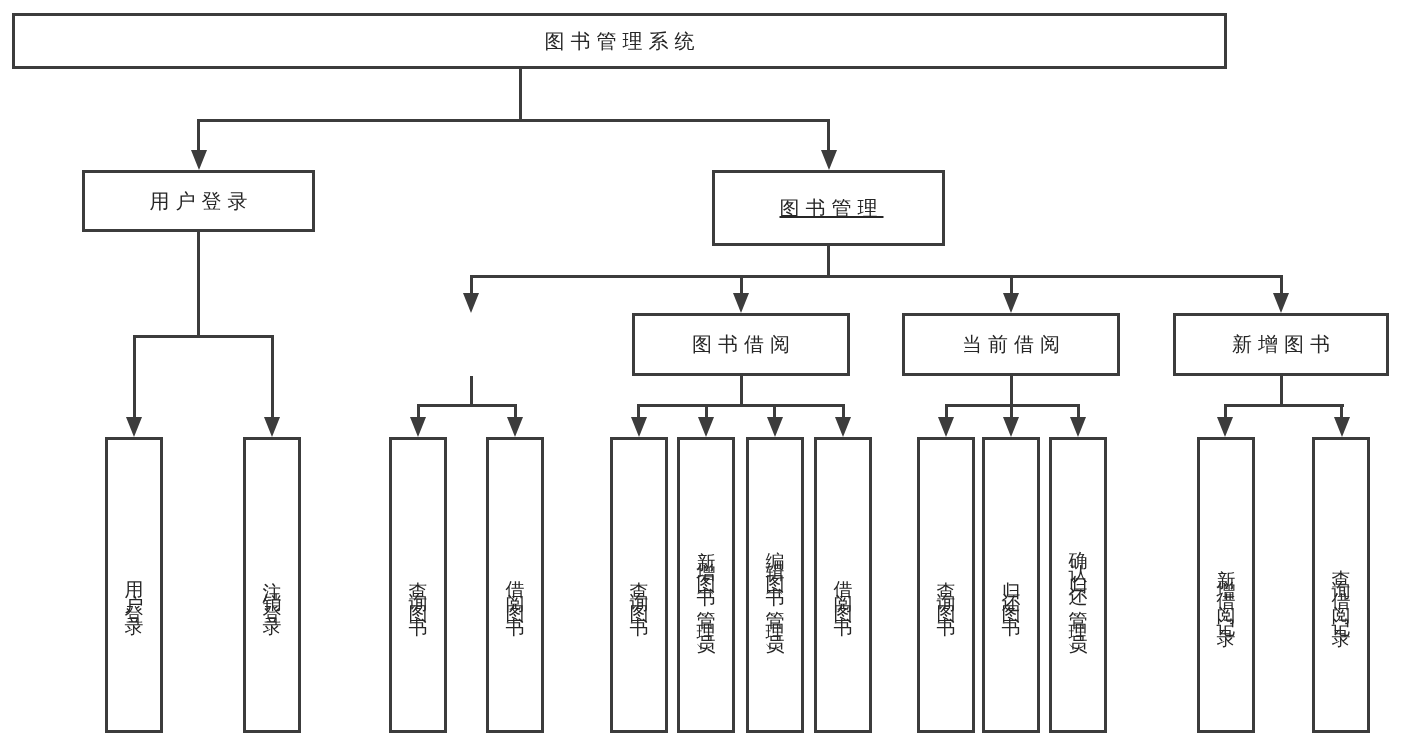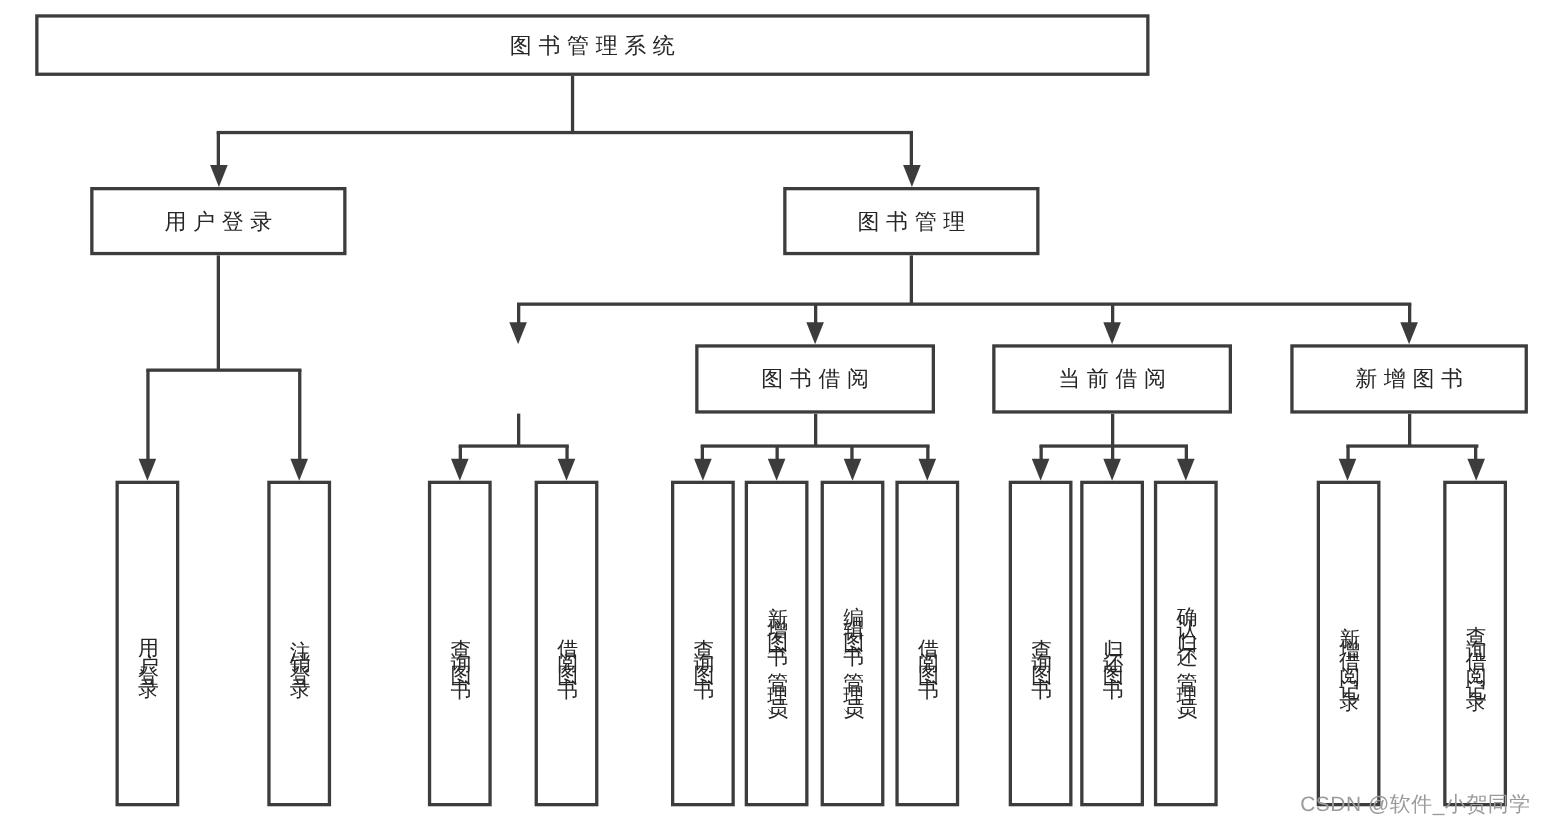--- a/index.html
+++ b/index.html
@@ -24,35 +24,35 @@
       border-top:20px solid #3c3c3c;}
 
   .watermark{position:absolute;left:1182px;top:718px;z-index:5;
              font-size:19px;letter-spacing:0.5px;color:#9b9b9b;white-space:nowrap;}
 </style>
 </head>
 <body>
 
 <div class="canvas">
 
-  <div class="hbox" style="left:12px;top:13px;width:1013px;height:56px;margin-left:20px;">
+  <div class="hbox" style="left:12px;top:13px;width:1215px;height:56px;">
     <span>图书管理系统</span>
   </div>
 
   <div class="lv" style="left:518.5px;top:69px;height:52px;"></div>
   <div class="lh" style="left:197px;top:118.5px;width:633px;"></div>
   <div class="lv" style="left:197px;top:120px;height:32px;"></div>
   <div class="ar" style="left:190.5px;top:150px;"></div>
   <div class="lv" style="left:827px;top:120px;height:32px;"></div>
   <div class="ar" style="left:820.5px;top:150px;"></div>
 
   <div class="hbox" style="left:82px;top:170px;width:233px;height:62px;">
     <span>用户登录</span>
   </div>
-  <div class="hbox" style="left:712px;top:170px;width:233px;height:62px;">
+  <div class="hbox" style="left:712px;top:170px;width:233px;height:76px;text-decoration:underline;">
     <span>图书管理</span>
   </div>
 
   <div class="lv" style="left:197px;top:232px;height:104px;"></div>
   <div class="lh" style="left:132.5px;top:334.5px;width:141px;"></div>
   <div class="lv" style="left:132.5px;top:336px;height:83px;"></div>
   <div class="ar" style="left:126px;top:417px;"></div>
   <div class="lv" style="left:270.5px;top:336px;height:83px;"></div>
   <div class="ar" style="left:264px;top:417px;"></div>
 
@@ -148,15 +148,14 @@
     <span>确认归还（管理员）</span>
   </div>
 
   <div class="vbox" style="left:1197px;">
     <span>新增借阅记录</span>
   </div>
   <div class="vbox" style="left:1312px;">
     <span>查询借阅记录</span>
   </div>
 
-  <div class="watermark">CSDN @软件_小贺同学</div>
 
 </div>
 
 </body></html>

